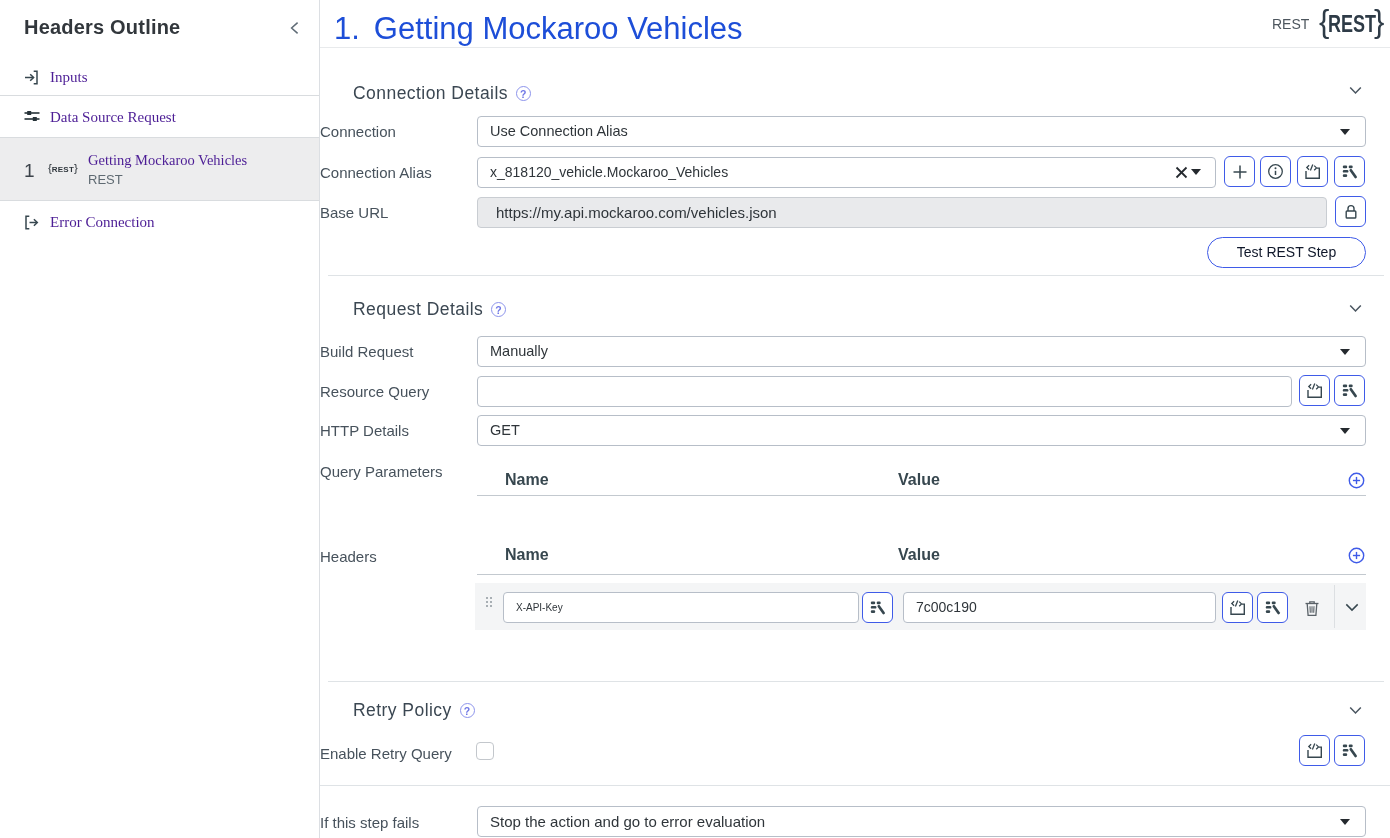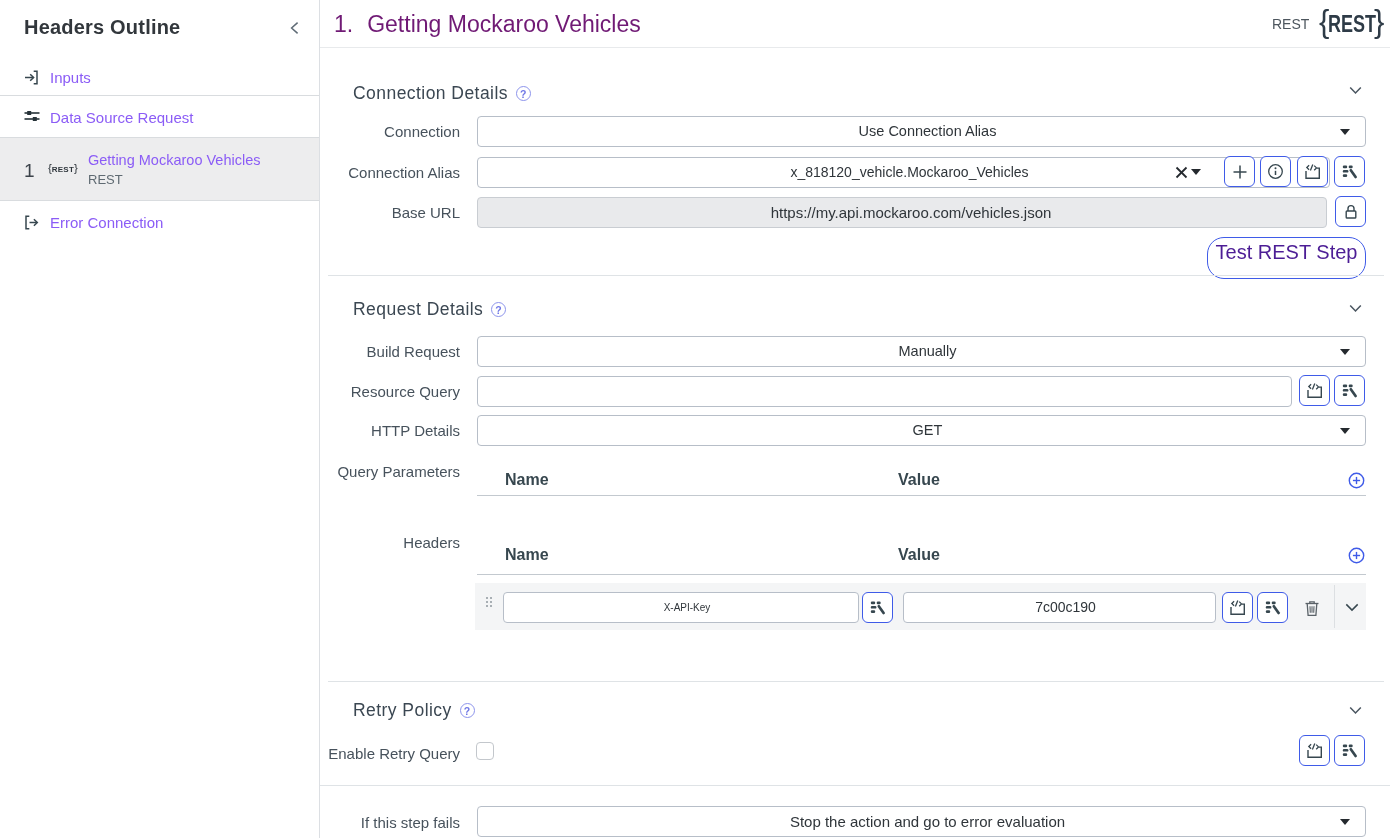--- a/index.html
+++ b/index.html
@@ -7,36 +7,36 @@
   font-family:"Liberation Sans", sans-serif; }
 .abs { position:absolute; }
 
 #side { position:absolute; left:0; top:0; width:320px; height:838px;
   background:#fff; border-right:1px solid #dcdfe3; }
 #side .title { position:absolute; left:24px; top:16px; font-size:20px;
   font-weight:bold; color:#32373c; letter-spacing:0.2px; }
 .hline { position:absolute; height:1px; background:#d9dcdf; }
 #hilite { position:absolute; left:0; top:138px; width:319px; height:62px;
   background:#ededee; }
-.sitem { position:absolute; font-size:15px; color:#8b5cf6; }
+.sitem { position:absolute; font-size:15px; color:#4c1d95;font-family:Liberation Serif, serif; }
 .badge { font-size:11.5px; color:#30373d; }
 .badge b { font-size:8px; font-weight:bold; letter-spacing:0.2px; }
 
 #main { position:absolute; left:320px; top:0; width:1070px; height:838px; }
-.mtitle { position:absolute; left:14px; top:11px; font-size:23px; color:#701a75; }
+.mtitle { position:absolute; left:14px; top:11px; font-size:31px; color:#1d4ed8; }
 .htop { position:absolute; height:1px; background:#e8eaec; left:8px; right:8px; }
 .shead { position:absolute; font-size:17.5px; letter-spacing:0.45px; color:#3b4752; display:flex; align-items:center; }
 .shead .help2 { display:inline-block; width:15px; height:15px; border:1px solid #8d94ec;
   border-radius:50%; color:#6f77e6; font-size:10.5px; line-height:14px;
   text-align:center; font-weight:bold; margin-left:8px; }
-.label { position:absolute; left:0; width:140px; text-align:right;
+.label { position:absolute; left:0; width:140px; 
   font-size:15px; color:#47525c; }
 .inp, .sel { position:absolute; height:31px; background:#fff;
   border:1px solid #b7bec8; border-radius:4px; font-size:14.5px; color:#2f353a;
-  line-height:29px; padding-left:12px; white-space:nowrap;text-align:center; }
+  line-height:29px; padding-left:12px; white-space:nowrap; }
 .sel .caret { position:absolute; right:15px; top:12px; width:0; height:0;
   border-left:5px solid transparent; border-right:5px solid transparent;
   border-top:6px solid #24292e; }
 .dis { background:#e9eaec; border-color:#c9cdd2;padding-left:18px; }
 .btn { position:absolute; width:31px; height:31px; background:#fff;
   border:1.5px solid #3f5be8; border-radius:6px; display:flex;
   align-items:center; justify-content:center; }
 .colhead { position:absolute; font-size:16px; font-weight:bold; color:#37474f; }
 .tdiv { position:absolute; height:1px; background:#c3c9cf; left:157px; right:24px; }
 </style>
@@ -89,21 +89,21 @@
 
   <div class="shead" style="left:33px;top:83px">Connection Details<span class="help2">?</span></div>
   <svg class="abs" style="left:1029px;top:86px" width="13" height="9" viewBox="0 0 13 9">
       <polyline points="1.2,1.4 6.5,7 11.8,1.4" fill="none" stroke="#4a5560" stroke-width="1.5"></polyline>
     </svg>
 
   <div class="label" style="top:116px;line-height:31px">Connection</div>
   <div class="sel" style="left:157px;top:116px;width:889px">Use Connection Alias<span class="caret"></span></div>
 
   <div class="label" style="top:157px;line-height:31px">Connection Alias</div>
-  <div class="inp" style="left:157px;top:157px;width:853px;font-size:14px">x_818120_vehicle.Mockaroo_Vehicles</div>
+  <div class="inp" style="left:157px;top:157px;width:739px;font-size:14px">x_818120_vehicle.Mockaroo_Vehicles</div>
   <svg class="abs" style="left:855px;top:166px" width="13" height="13" viewBox="0 0 13 13">
       <line x1="1.5" y1="1.5" x2="11.5" y2="11.5" stroke="#24292e" stroke-width="1.8"></line>
       <line x1="11.5" y1="1.5" x2="1.5" y2="11.5" stroke="#24292e" stroke-width="1.8"></line>
     </svg>
   <div class="abs" style="left:871px;top:169px;width:0;height:0;border-left:5px solid transparent;border-right:5px solid transparent;border-top:6px solid #24292e"></div>
   <div class="btn" style="left:904px;top:156px">
       <svg width="16" height="16" viewBox="0 0 16 16">
         <line x1="8" y1="1.5" x2="8" y2="14.5" stroke="#37474f" stroke-width="1.5"></line>
         <line x1="1.5" y1="8" x2="14.5" y2="8" stroke="#37474f" stroke-width="1.5"></line>
       </svg>
@@ -137,21 +137,21 @@
 
   <div class="label" style="top:197px;line-height:31px">Base URL</div>
   <div class="inp dis" style="left:157px;top:197px;width:850px;font-size:15px">https://my.api.mockaroo.com/vehicles.json</div>
   <div class="btn" style="left:1015px;top:196px">
       <svg width="18" height="18" viewBox="0 0 18 18">
         <rect x="4.2" y="8" width="9.6" height="7" rx="0.8" fill="none" stroke="#37474f" stroke-width="1.4"></rect>
         <path d="M6,8 V5.6 a3,3 0 0 1 6,0 V8" fill="none" stroke="#37474f" stroke-width="1.4"></path>
       </svg>
     </div>
 
-  <div class="abs" style="left:887px;top:237px;width:159px;height:42px;border:1.5px solid #3f5be8;border-radius:17px;color:#4c1d95;font-size:20px;text-align:center;line-height:28px">Test REST Step</div>
+  <div class="abs" style="left:887px;top:237px;width:159px;height:31px;border:1.5px solid #3f5be8;border-radius:17px;color:#0f172a;font-size:14px;text-align:center;line-height:28px">Test REST Step</div>
   <div class="hline" style="left:8px;top:275px;right:6px;background:#dfe3e6"></div>
 
   <div class="shead" style="left:33px;top:299px">Request Details<span class="help2">?</span></div>
   <svg class="abs" style="left:1029px;top:304px" width="13" height="9" viewBox="0 0 13 9">
       <polyline points="1.2,1.4 6.5,7 11.8,1.4" fill="none" stroke="#4a5560" stroke-width="1.5"></polyline>
     </svg>
 
   <div class="label" style="top:336px;line-height:31px">Build Request</div>
   <div class="sel" style="left:157px;top:336px;width:889px">Manually<span class="caret"></span></div>
 
@@ -183,21 +183,21 @@
   <div class="label" style="top:463px">Query Parameters</div>
   <div class="colhead" style="left:185px;top:471px">Name</div>
   <div class="colhead" style="left:578px;top:471px">Value</div>
   <svg class="abs" style="left:1028px;top:472px" width="17" height="17" viewBox="0 0 17 17">
       <circle cx="8.5" cy="8.5" r="7.2" fill="none" stroke="#3f5be8" stroke-width="1.4"></circle>
       <line x1="8.5" y1="4.9" x2="8.5" y2="12.1" stroke="#3f5be8" stroke-width="1.4"></line>
       <line x1="4.9" y1="8.5" x2="12.1" y2="8.5" stroke="#3f5be8" stroke-width="1.4"></line>
     </svg>
   <div class="tdiv" style="top:495px"></div>
 
-  <div class="label" style="top:534px">Headers</div>
+  <div class="label" style="top:548px">Headers</div>
   <div class="colhead" style="left:185px;top:546px">Name</div>
   <div class="colhead" style="left:578px;top:546px">Value</div>
   <svg class="abs" style="left:1028px;top:547px" width="17" height="17" viewBox="0 0 17 17">
       <circle cx="8.5" cy="8.5" r="7.2" fill="none" stroke="#3f5be8" stroke-width="1.4"></circle>
       <line x1="8.5" y1="4.9" x2="8.5" y2="12.1" stroke="#3f5be8" stroke-width="1.4"></line>
       <line x1="4.9" y1="8.5" x2="12.1" y2="8.5" stroke="#3f5be8" stroke-width="1.4"></line>
     </svg>
   <div class="tdiv" style="top:574px"></div>
 
   <div class="abs" style="left:155px;top:583px;width:891px;height:47px;background:#f4f5f6"></div>

